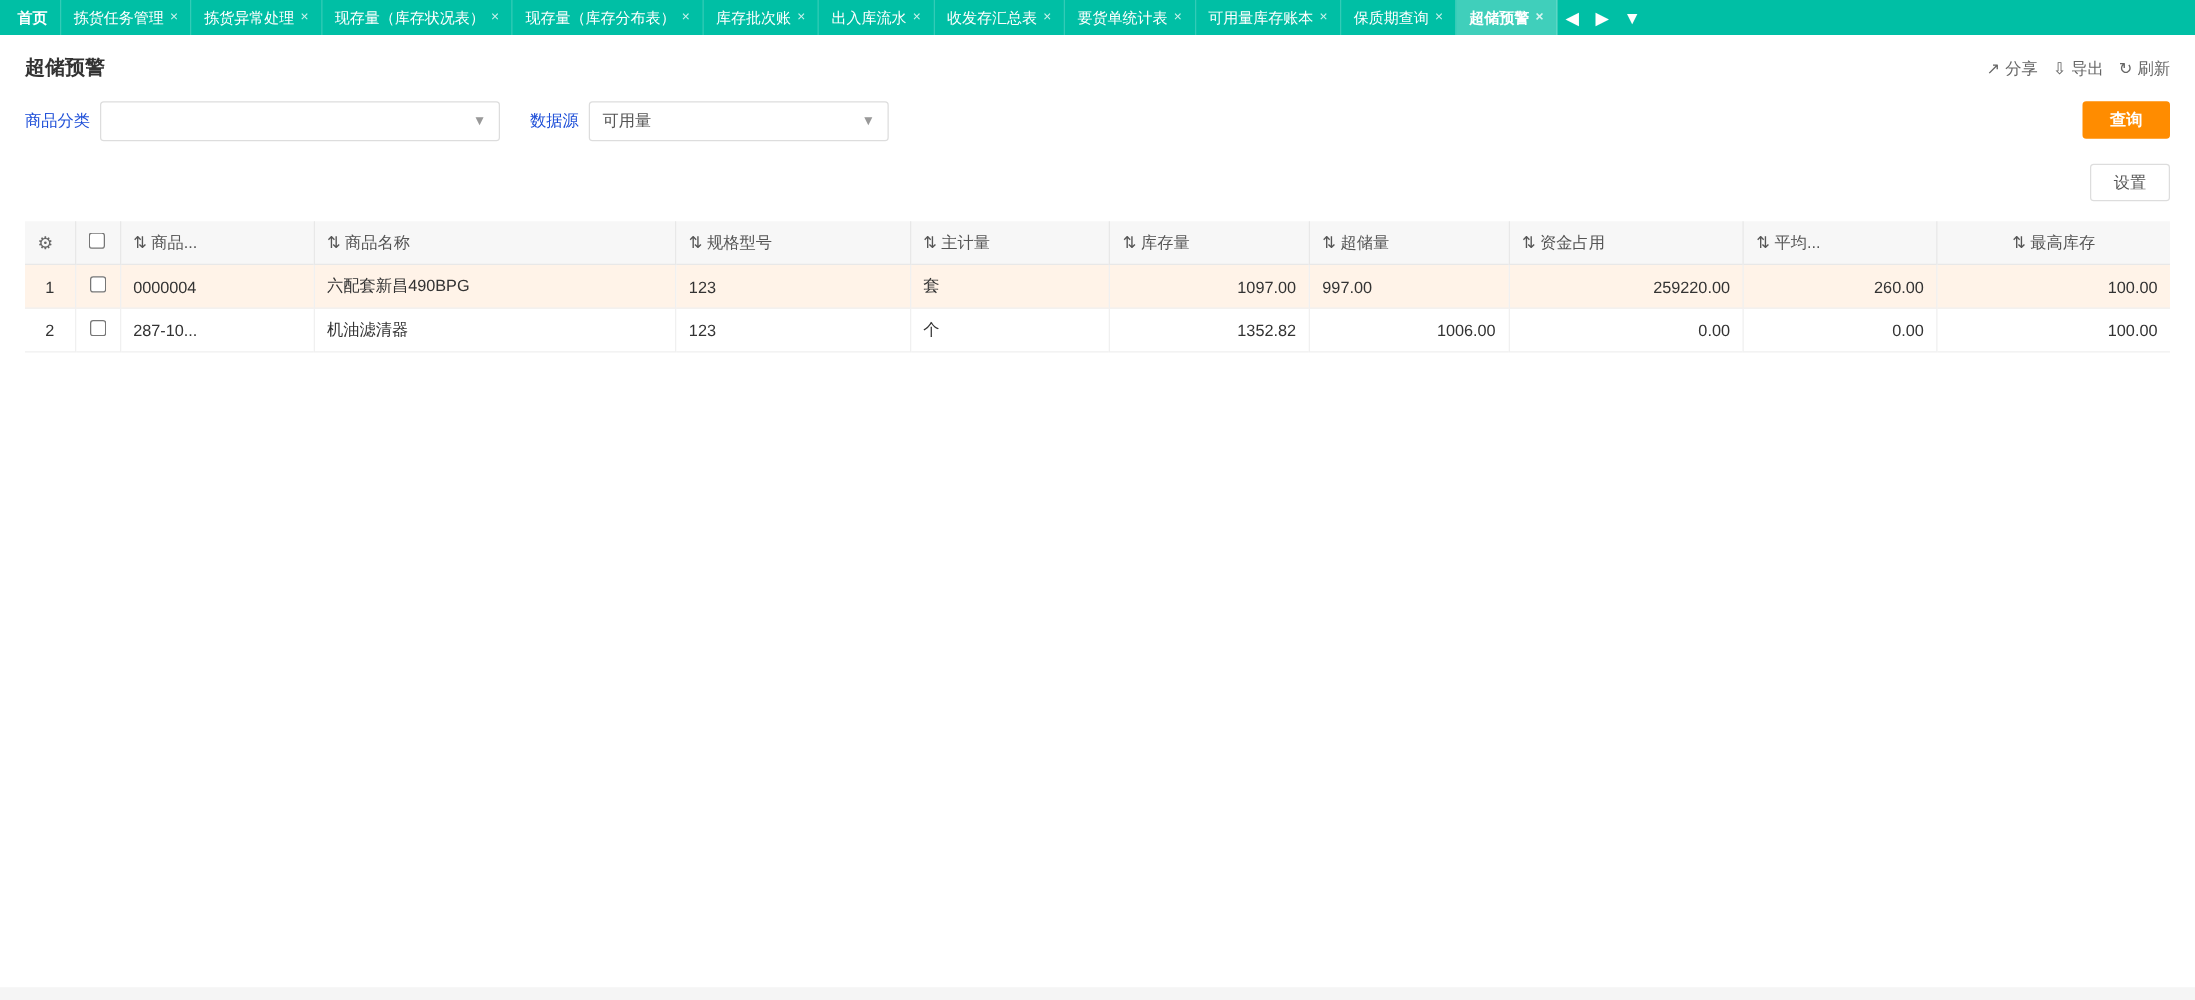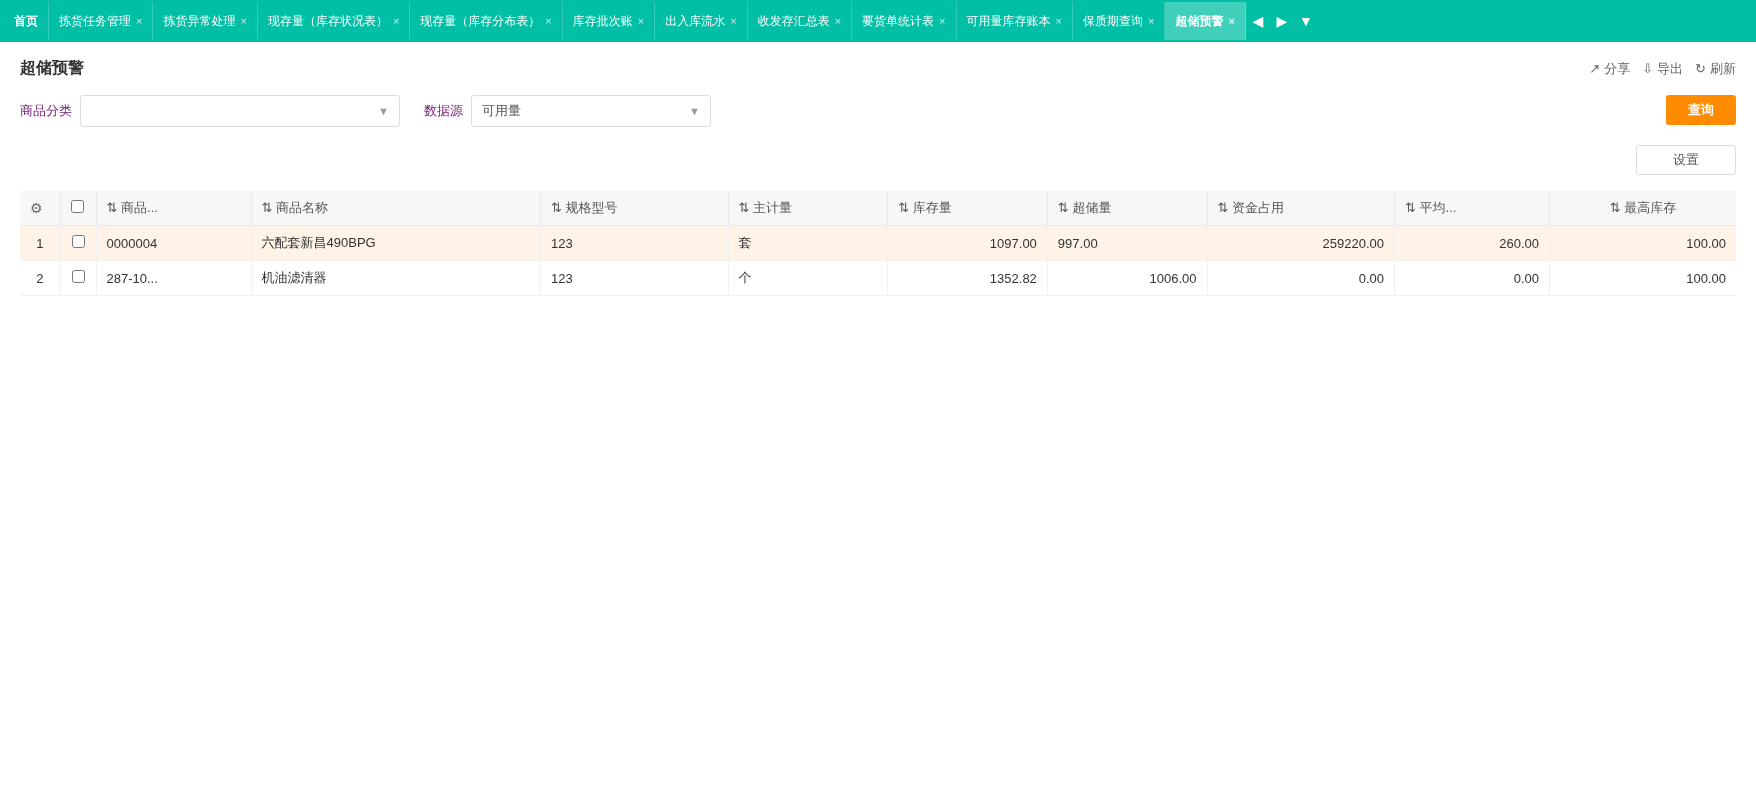--- a/index.html
+++ b/index.html
@@ -3,21 +3,21 @@
   <meta charset="utf-8">
   <style>
     * { box-sizing: border-box; margin: 0; padding: 0; }
     body { font-family: 'Microsoft YaHei', Arial, sans-serif; font-size: 13px; background: #f5f5f5; color: #333; }
 
     
     .top-nav {
       display: flex;
       align-items: center;
       background: #00bfa5;
-      height: 42px;
+      height: 28px;
       padding: 0 4px;
       overflow: hidden;
       white-space: nowrap;
     }
     .nav-tab {
       display: inline-flex;
       align-items: center;
       padding: 0 10px;
       height: 38px;
       color: #fff;
@@ -82,21 +82,21 @@
       border: none;
       padding: 0;
     }
     .filter-item {
       display: flex;
       align-items: center;
       gap: 8px;
     }
     .filter-label {
       font-size: 13px;
-      color: #701a75;
+      color: #1d4ed8;
       white-space: nowrap;
     }
     .filter-select {
       display: inline-flex;
       align-items: center;
       justify-content: space-between;
       width: 320px;
       height: 32px;
       border: 1px solid #ddd;
       border-radius: 3px;
@@ -243,21 +243,21 @@
     </div>
     <div class="filter-item">
       <span class="filter-label">数据源</span>
       <div class="filter-select filter-select-sm">
         <span>可用量</span>
         <span class="arrow">▼</span>
       </div>
     </div>
     <div style="margin-left:auto; display:flex; flex-direction:column; gap:20px; align-items:flex-end;">
       <button style="background:#ff8c00; color:#fff; border:none; border-radius:3px; padding:6px 22px; font-size:13px; cursor:pointer; font-weight:bold;">查询</button>
-      <button style="background:#fff; color:#555; border:1px solid #ddd; border-radius:3px; padding:5px 36px; font-size:13px; cursor:pointer;">设置</button>
+      <button style="background:#fff; color:#555; border:1px solid #ddd; border-radius:3px; padding:5px 18px; font-size:13px; cursor:pointer;">设置</button>
     </div>
   </div>
 
   <table class="data-table">
     <thead>
       <tr>
         <th class="checkbox-cell">
           <span class="gear-icon">⚙</span>
         </th>
         <th class="checkbox-cell">

